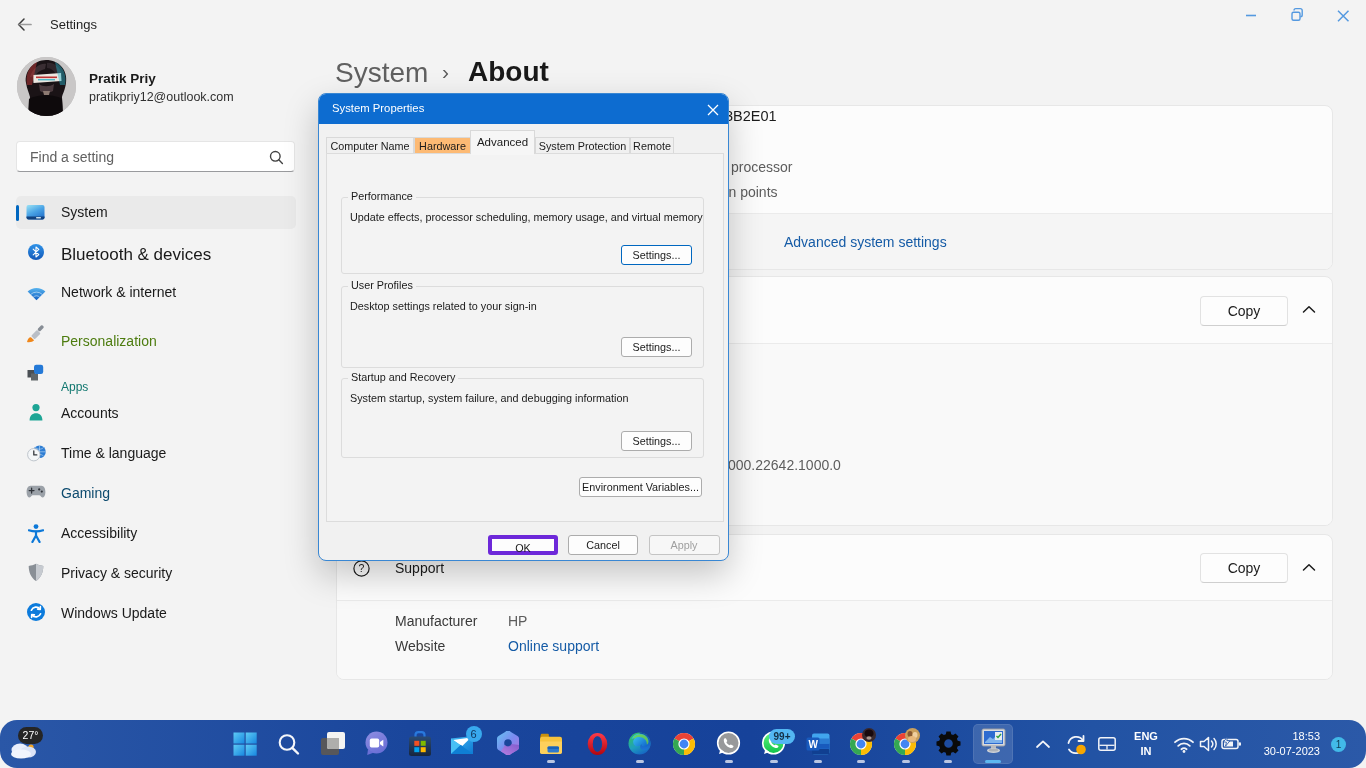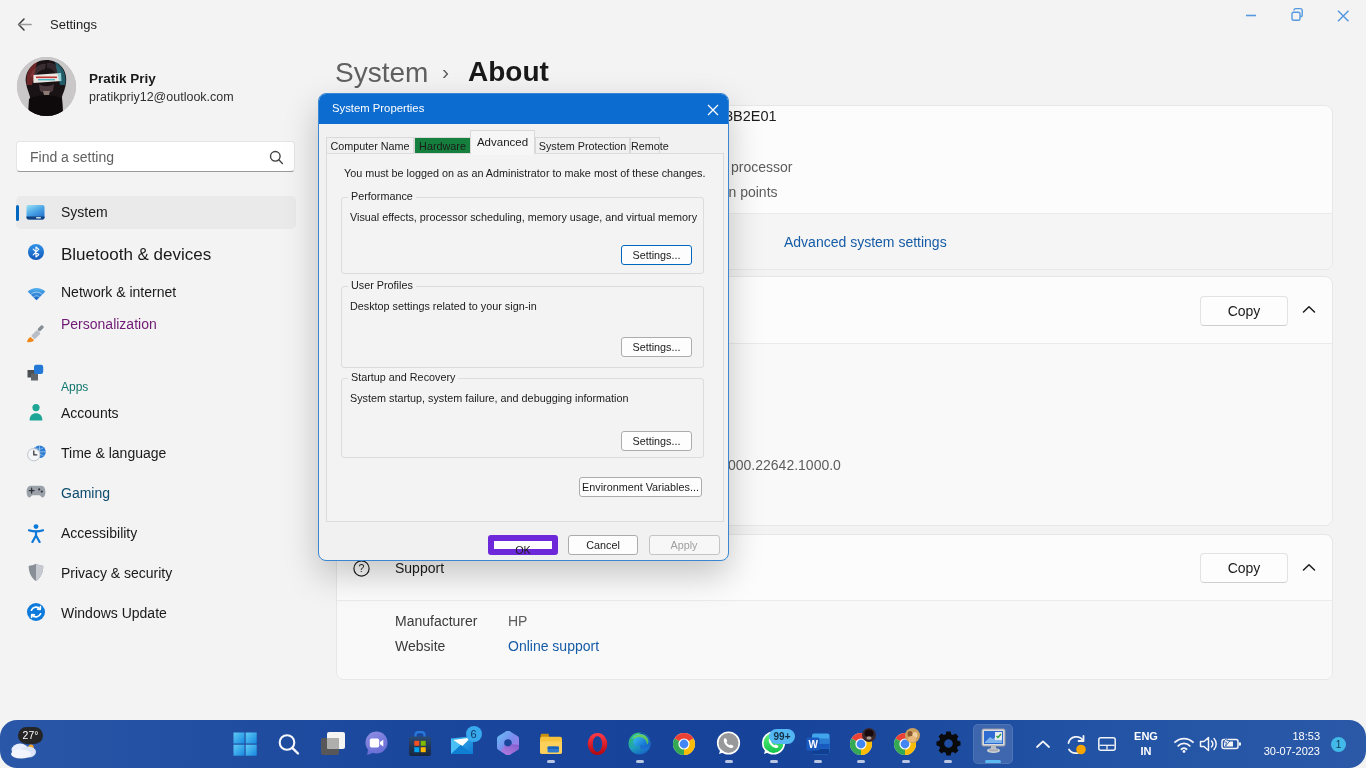--- a/index.html
+++ b/index.html
@@ -49,21 +49,21 @@
     <line x1="9.8" y1="9.8" x2="13.4" y2="13.4" stroke="#424242" stroke-width="1.4" stroke-linecap="round"></line>
   </svg>
 </div>
 
 <div class="abs" style="left:16px; top:196px; width:280px; height:33px; background:#eaeaea; border-radius:5px;"></div>
 <div class="abs" style="left:16px; top:204.5px; width:3px; height:16px; background:#0067c0; border-radius:2px;"></div>
 
 <div class="abs" style="left:61px; top:204px; font-size:14px; color:#191919;">System</div>
 <div class="abs" style="left:61px; top:245px; font-size:17px; color:#191919;">Bluetooth &amp; devices</div>
 <div class="abs" style="left:61px; top:284px; font-size:14px; color:#191919;">Network &amp; internet</div>
-<div class="abs" style="left:61px; top:316px; font-size:14px; color:#701a75;">Personalization</div>
+<div class="abs" style="left:61px; top:333px; font-size:14px; color:#4d7c0f;">Personalization</div>
 <div class="abs" style="left:61px; top:365px; font-size:12px; color:#0f766e;margin-top:15px;">Apps</div>
 <div class="abs" style="left:61px; top:405px; font-size:14px; color:#191919;">Accounts</div>
 <div class="abs" style="left:61px; top:445px; font-size:14px; color:#191919;">Time &amp; language</div>
 <div class="abs" style="left:61px; top:485px; font-size:14px; color:#0c4a6e;">Gaming</div>
 <div class="abs" style="left:61px; top:525px; font-size:14px; color:#191919;">Accessibility</div>
 <div class="abs" style="left:61px; top:565px; font-size:14px; color:#191919;">Privacy &amp; security</div>
 <div class="abs" style="left:61px; top:605px; font-size:14px; color:#191919;">Windows Update</div>
 
 <svg class="abs" style="left:26px; top:204px;" width="19" height="17" viewBox="0 0 19 17">
   <defs>
@@ -184,49 +184,48 @@
 
 <div class="abs" style="left:318px; top:93px; width:411px; height:468px; background:#f1f1f1; border:1px solid #3987d3; border-radius:8px; box-shadow:0 14px 34px rgba(0,0,0,0.22); z-index:10; font-size:10.8px; color:#1b1b1b; overflow:hidden; white-space:nowrap;">
 
   <div class="abs" style="left:0; top:0; width:100%; height:30px; background:#0d6cd0;"></div>
   <div class="abs" style="left:13px; top:8px; font-size:11.3px; color:#ffffff;">System Properties</div>
   <svg class="abs" style="left:388px; top:10px;" width="12" height="12" viewBox="0 0 12 12">
     <path d="M1 1 L11 11 M11 1 L1 11" stroke="#ffffff" stroke-width="1.3"></path>
   </svg>
 
   <div class="abs" style="left:7px; top:43px; width:88px; height:17px; background:#f0f0f0; border:1px solid #d9d9d9; border-bottom:none; text-align:center; line-height:16px;">Computer Name</div>
-  <div class="abs" style="left:95px; top:43px; width:57px; height:17px; background:#15803d; border:1px solid #d9d9d9; border-bottom:none; text-align:center; line-height:16px;">Hardware</div>
+  <div class="abs" style="left:95px; top:43px; width:57px; height:17px; background:#fdba74; border:1px solid #d9d9d9; border-bottom:none; text-align:center; line-height:16px;">Hardware</div>
   <div class="abs" style="left:216px; top:43px; width:95px; height:34px; background:#f0f0f0; border:1px solid #d9d9d9; border-bottom:none; text-align:center; line-height:16px;">System Protection</div>
-  <div class="abs" style="left:311px; top:43px; width:30px; height:17px; background:#f0f0f0; border:1px solid #d9d9d9; border-bottom:none; text-align:center; line-height:16px;">Remote</div>
+  <div class="abs" style="left:311px; top:43px; width:44px; height:17px; background:#f0f0f0; border:1px solid #d9d9d9; border-bottom:none; text-align:center; line-height:16px;">Remote</div>
 
   <div class="abs" style="left:6.5px; top:59px; width:398px; height:369px; background:#f3f3f3; border:1px solid #dcdcdc;"></div>
 
   <div class="abs" style="left:151px; top:36px; width:65px; height:24px; background:#f6f6f6; border:1px solid #d9d9d9; border-bottom:none; text-align:center; line-height:22px; font-size:11.5px;">Advanced</div>
   <div class="abs" style="left:152px; top:59px; width:63px; height:2px; background:#f6f6f6;"></div>
 
-  <div class="abs" style="left:25px; top:73px;">You must be logged on as an Administrator to make most of these changes.</div>
 
   <div class="abs" style="left:22px; top:102.5px; width:363px; height:77px; border:1px solid #dcdcdc; border-radius:3px;"></div>
   <div class="abs" style="left:29px; top:96px; background:#f3f3f3; padding:0 3px;">Performance</div>
-  <div class="abs" style="left:31px; top:117px;">Visual effects, processor scheduling, memory usage, and virtual memory</div>
+  <div class="abs" style="left:31px; top:117px;">Update effects, processor scheduling, memory usage, and virtual memory</div>
   <div class="abs" style="left:302px; top:150.5px; width:71px; height:20px; background:#fdfdfd; border:1px solid #0067c0; border-radius:3px; text-align:center; line-height:18px;">Settings...</div>
 
   <div class="abs" style="left:22px; top:191.5px; width:363px; height:82px; border:1px solid #dcdcdc; border-radius:3px;"></div>
   <div class="abs" style="left:29px; top:185px; background:#f3f3f3; padding:0 3px;">User Profiles</div>
   <div class="abs" style="left:31px; top:206px;">Desktop settings related to your sign-in</div>
   <div class="abs" style="left:302px; top:243px; width:71px; height:20px; background:#fdfdfd; border:1px solid #acacac; border-radius:3px; text-align:center; line-height:18px;">Settings...</div>
 
   <div class="abs" style="left:22px; top:283.5px; width:363px; height:80px; border:1px solid #dcdcdc; border-radius:3px;"></div>
   <div class="abs" style="left:29px; top:277px; background:#f3f3f3; padding:0 3px;">Startup and Recovery</div>
   <div class="abs" style="left:31px; top:298px;">System startup, system failure, and debugging information</div>
   <div class="abs" style="left:302px; top:336.5px; width:71px; height:20px; background:#fdfdfd; border:1px solid #acacac; border-radius:3px; text-align:center; line-height:18px;">Settings...</div>
 
   <div class="abs" style="left:260px; top:382.5px; width:123px; height:20px; background:#fdfdfd; border:1px solid #acacac; border-radius:3px; text-align:center; line-height:18px;">Environment Variables...</div>
 
-  <div class="abs" style="left:169px; top:440.5px; width:70px; height:20px; background:#fdfdfd; border:6px solid #6d28d9; border-radius:3px; text-align:center; line-height:18px;">OK</div>
+  <div class="abs" style="left:169px; top:440.5px; width:70px; height:20px; background:#fdfdfd; border:4px solid #6d28d9; border-radius:3px; text-align:center; line-height:18px;">OK</div>
   <div class="abs" style="left:249px; top:440.5px; width:70px; height:20px; background:#fdfdfd; border:1px solid #acacac; border-radius:3px; text-align:center; line-height:18px;">Cancel</div>
   <div class="abs" style="left:329.5px; top:440.5px; width:71px; height:20px; background:#f7f7f7; border:1px solid #c4c4c4; border-radius:3px; text-align:center; line-height:18px; color:#9f9f9f;">Apply</div>
 </div>
 
 <div class="abs" style="left:0; top:720px; width:1366px; height:48px; background:linear-gradient(90deg,#2a57a7 0%,#1a469c 30%,#16429a 55%,#2253a4 80%,#2b59a8 100%); z-index:5;border-radius:17px;">
 
   <div class="abs" style="left:18px; top:7px; width:25px; height:17px; background:#252525; border-radius:9px; color:#fff; font-size:10.5px; text-align:center; line-height:17px;">27°</div>
   <svg class="abs" style="left:8px; top:17px;" width="30" height="22" viewBox="0 0 30 22">
     <circle cx="23" cy="10" r="2.6" fill="#f5a623"></circle>
     <ellipse cx="12" cy="13" rx="8.5" ry="6.5" fill="#e9eefc"></ellipse>

